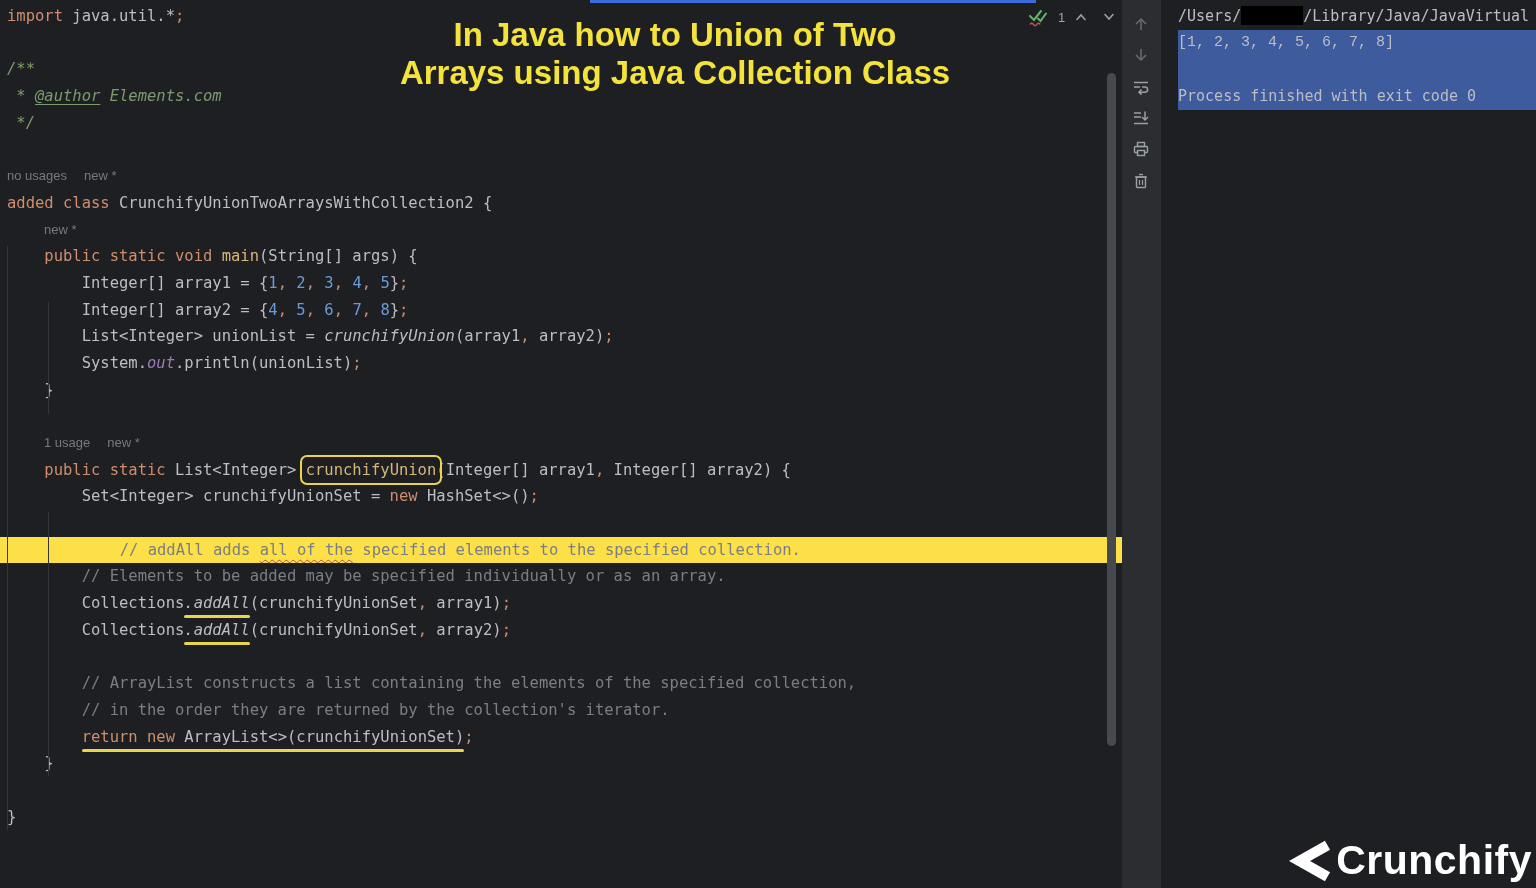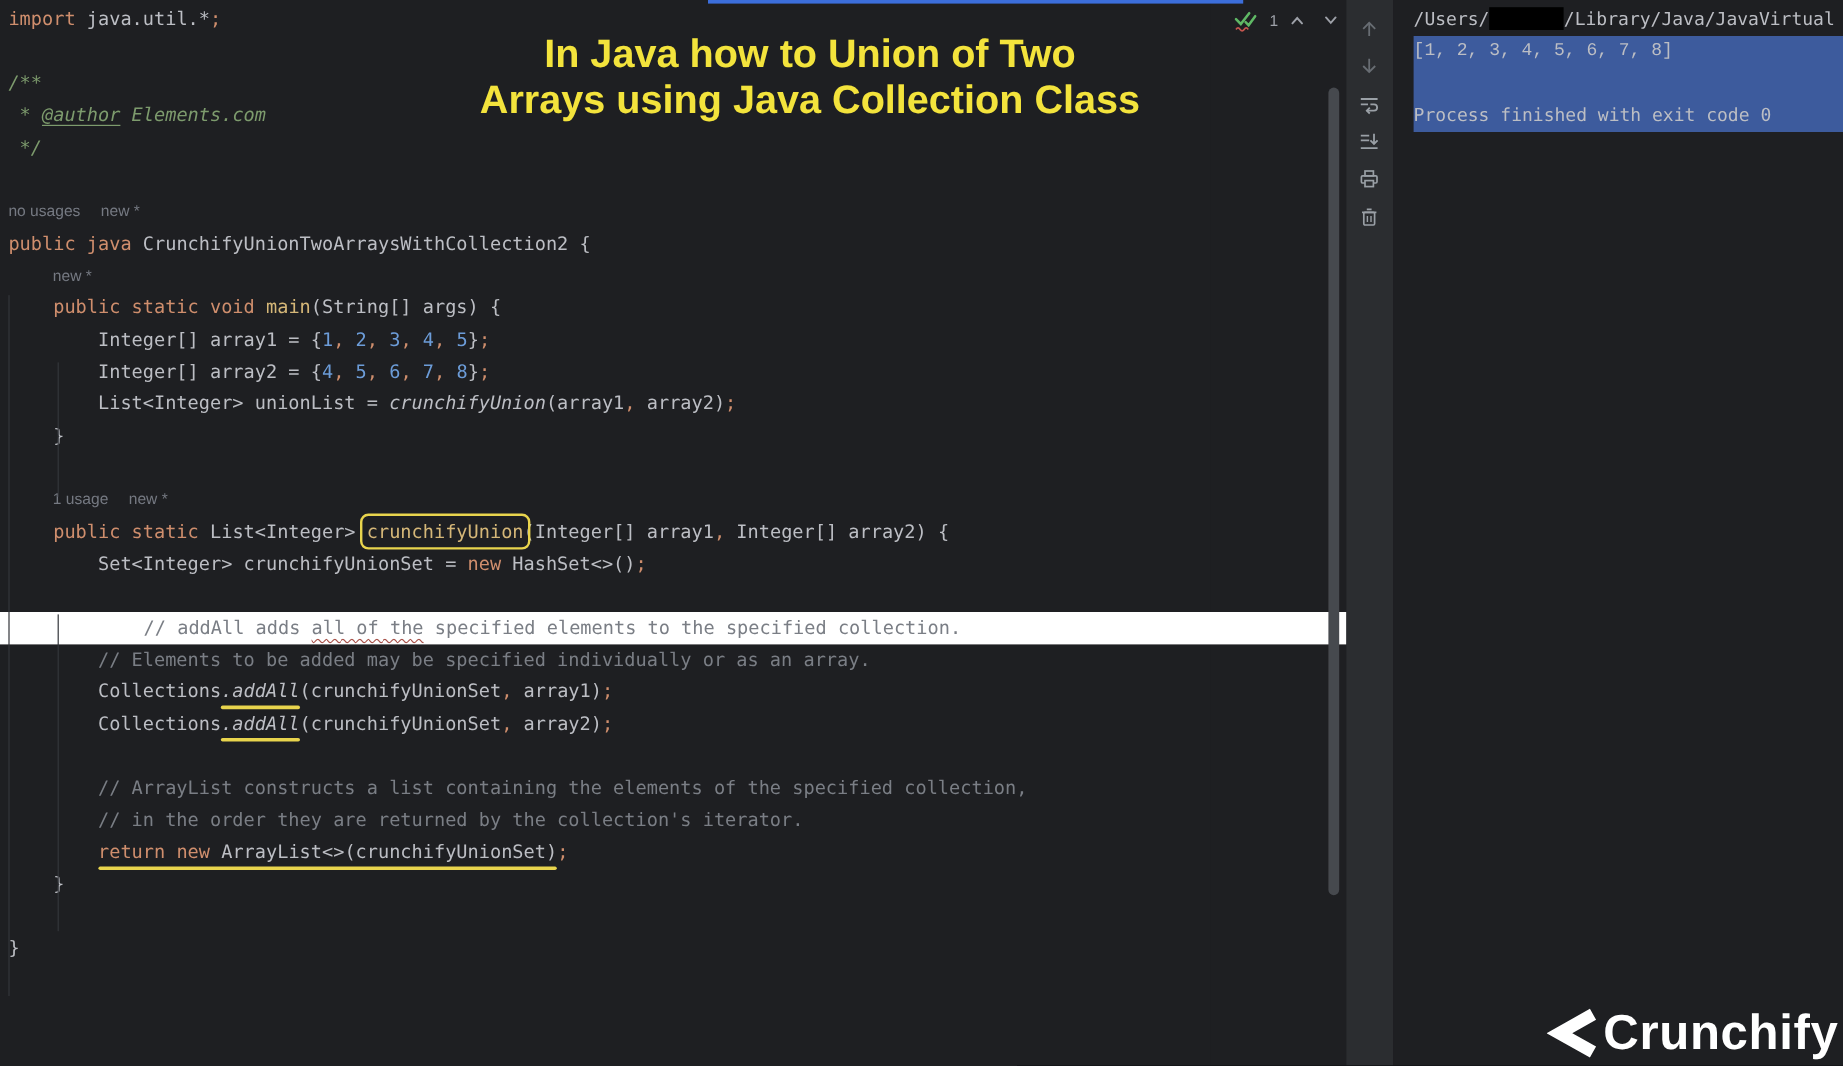--- a/index.html
+++ b/index.html
@@ -2,40 +2,40 @@
 <html><head>
 <meta charset="utf-8">
 <style>
   html,body{margin:0;padding:0;background:#101114;}
   #app{position:relative;width:1536px;height:888px;background:#1e1f22;overflow:hidden;
        font-family:"DejaVu Sans Mono",monospace;}
   
   #editor{position:absolute;left:0;top:0;width:1009px;height:888px;background:#1e1f22;}
   #code{position:absolute;left:0;top:3px;width:1122px;font-size:15.5px;line-height:26.7px;}
   .line{height:26.7px;padding-left:7px;white-space:pre;}
-  .line.caret{background:#ffffff;padding-left:45px;}
+  .line.caret{background:#fde047;padding-left:45px;}
   .line.hints{display:flex;gap:17px;align-items:center;}
   .hint{font-family:"Liberation Sans",sans-serif;font-size:13px;color:#757982;white-space:pre;}
   .kw{color:#cf8e6d;}
   .pl{color:#bcbec4;}
   .num{color:#6c9cd8;}
   .pun{color:#cf8e6d;}
   .decl{color:#d5b778;}
   .field{color:#9e7bb8;}
   .doc{color:#7d9b6d;font-style:italic;}
   .doctag{color:#7d9b6d;font-style:italic;text-decoration:underline;text-underline-offset:3px;}
   .cmt{color:#7a7e85;}
   .it{font-style:italic;}
   .squig{text-decoration:underline wavy #a9544c;text-decoration-thickness:1px;text-underline-offset:4px;}
   .ulY{position:relative;}
   .ulY::after{content:"";position:absolute;left:0;right:0;bottom:-6px;height:3px;background:#e8d44d;border-radius:2px;}
   .boxY{outline:2px solid #e8d44d;outline-offset:4px;border-radius:1px;}
   .guide{position:absolute;width:1px;background:#34363b;}
   
-  #title-overlay{position:absolute;left:378px;top:26px;width:594px;text-align:center;
+  #title-overlay{position:absolute;left:378px;top:16px;width:594px;text-align:center;
     font-family:"Liberation Sans",sans-serif;font-weight:bold;font-size:33px;line-height:38px;color:#f3e33c;}
   #top-strip{position:absolute;left:590px;top:0;width:446px;height:3px;background:#3c6edb;}
   
   #inspect{position:absolute;left:1028px;top:5px;height:24px;display:flex;align-items:center;gap:10px;}
   #inspect .cnt{font-family:"Liberation Sans",sans-serif;font-size:13px;color:#9da0a8;}
   
   #sb-thumb{position:absolute;left:1107px;top:73px;width:9px;height:673px;background:#46494e;border-radius:5px;}
   
   #strip{position:absolute;left:1122px;top:0;width:39px;height:888px;background:#2b2d30;}
   .strip-ic{position:absolute;left:1132px;width:18px;height:18px;}
@@ -56,26 +56,27 @@
 
   <div id="editor">
     <div id="code">
         <div class="line"><span class="kw">import</span><span class="pl"> java.util.*</span><span class="pun">;</span></div>
         <div class="line"></div>
         <div class="line"><span class="doc">/**</span></div>
         <div class="line"><span class="doc"> * </span><span class="doctag">@author</span><span class="doc"> Elements.com</span></div>
         <div class="line"><span class="doc"> */</span></div>
         <div class="line"></div>
         <div class="line hints" style="padding-left: 7px;"><span class="hint">no usages</span><span class="hint">new *</span></div>
-        <div class="line"><span class="kw">public java</span><span class="pl"> CrunchifyUnionTwoArraysWithCollection2 {</span></div>
+        <div class="line"><span class="kw">added class</span><span class="pl"> CrunchifyUnionTwoArraysWithCollection2 {</span></div>
         <div class="line hints" style="padding-left: 44px;"><span class="hint">new *</span></div>
         <div class="line"><span class="pl">    </span><span class="kw">public static void</span><span class="pl"> </span><span class="decl">main</span><span class="pl">(String[] args) {</span></div>
         <div class="line"><span class="pl">        Integer[] array1 = {</span><span class="num">1</span><span class="pun">,</span><span class="pl"> </span><span class="num">2</span><span class="pun">,</span><span class="pl"> </span><span class="num">3</span><span class="pun">,</span><span class="pl"> </span><span class="num">4</span><span class="pun">,</span><span class="pl"> </span><span class="num">5</span><span class="pl">}</span><span class="pun">;</span></div>
         <div class="line"><span class="pl">        Integer[] array2 = {</span><span class="num">4</span><span class="pun">,</span><span class="pl"> </span><span class="num">5</span><span class="pun">,</span><span class="pl"> </span><span class="num">6</span><span class="pun">,</span><span class="pl"> </span><span class="num">7</span><span class="pun">,</span><span class="pl"> </span><span class="num">8</span><span class="pl">}</span><span class="pun">;</span></div>
         <div class="line"><span class="pl">        List&lt;Integer&gt; unionList = </span><span class="pl it">crunchifyUnion</span><span class="pl">(array1</span><span class="pun">,</span><span class="pl"> array2)</span><span class="pun">;</span></div>
+        <div class="line"><span class="pl">        System.</span><span class="field it">out</span><span class="pl">.println(unionList)</span><span class="pun">;</span></div>
         <div class="line"><span class="pl">    }</span></div>
         <div class="line"></div>
         <div class="line hints" style="padding-left: 44px;"><span class="hint">1 usage</span><span class="hint">new *</span></div>
         <div class="line"><span class="pl">    </span><span class="kw">public static</span><span class="pl"> List&lt;Integer&gt; </span><span class="decl boxY">crunchifyUnion</span><span class="pl">(Integer[] array1</span><span class="pun">,</span><span class="pl"> Integer[] array2) {</span></div>
         <div class="line"><span class="pl">        Set&lt;Integer&gt; crunchifyUnionSet = </span><span class="kw">new</span><span class="pl"> HashSet&lt;&gt;()</span><span class="pun">;</span></div>
         <div class="line"></div>
         <div class="line caret"><span class="cmt">        // addAll adds </span><span class="cmt squig">all of the</span><span class="cmt"> specified elements to the specified collection.</span></div>
         <div class="line"><span class="cmt">        // Elements to be added may be specified individually or as an array.</span></div>
         <div class="line"><span class="pl">        Collections</span><span class="pl it ulY">.addAll</span><span class="pl">(crunchifyUnionSet</span><span class="pun">,</span><span class="pl"> array1)</span><span class="pun">;</span></div>
         <div class="line"><span class="pl">        Collections</span><span class="pl it ulY">.addAll</span><span class="pl">(crunchifyUnionSet</span><span class="pun">,</span><span class="pl"> array2)</span><span class="pun">;</span></div>

